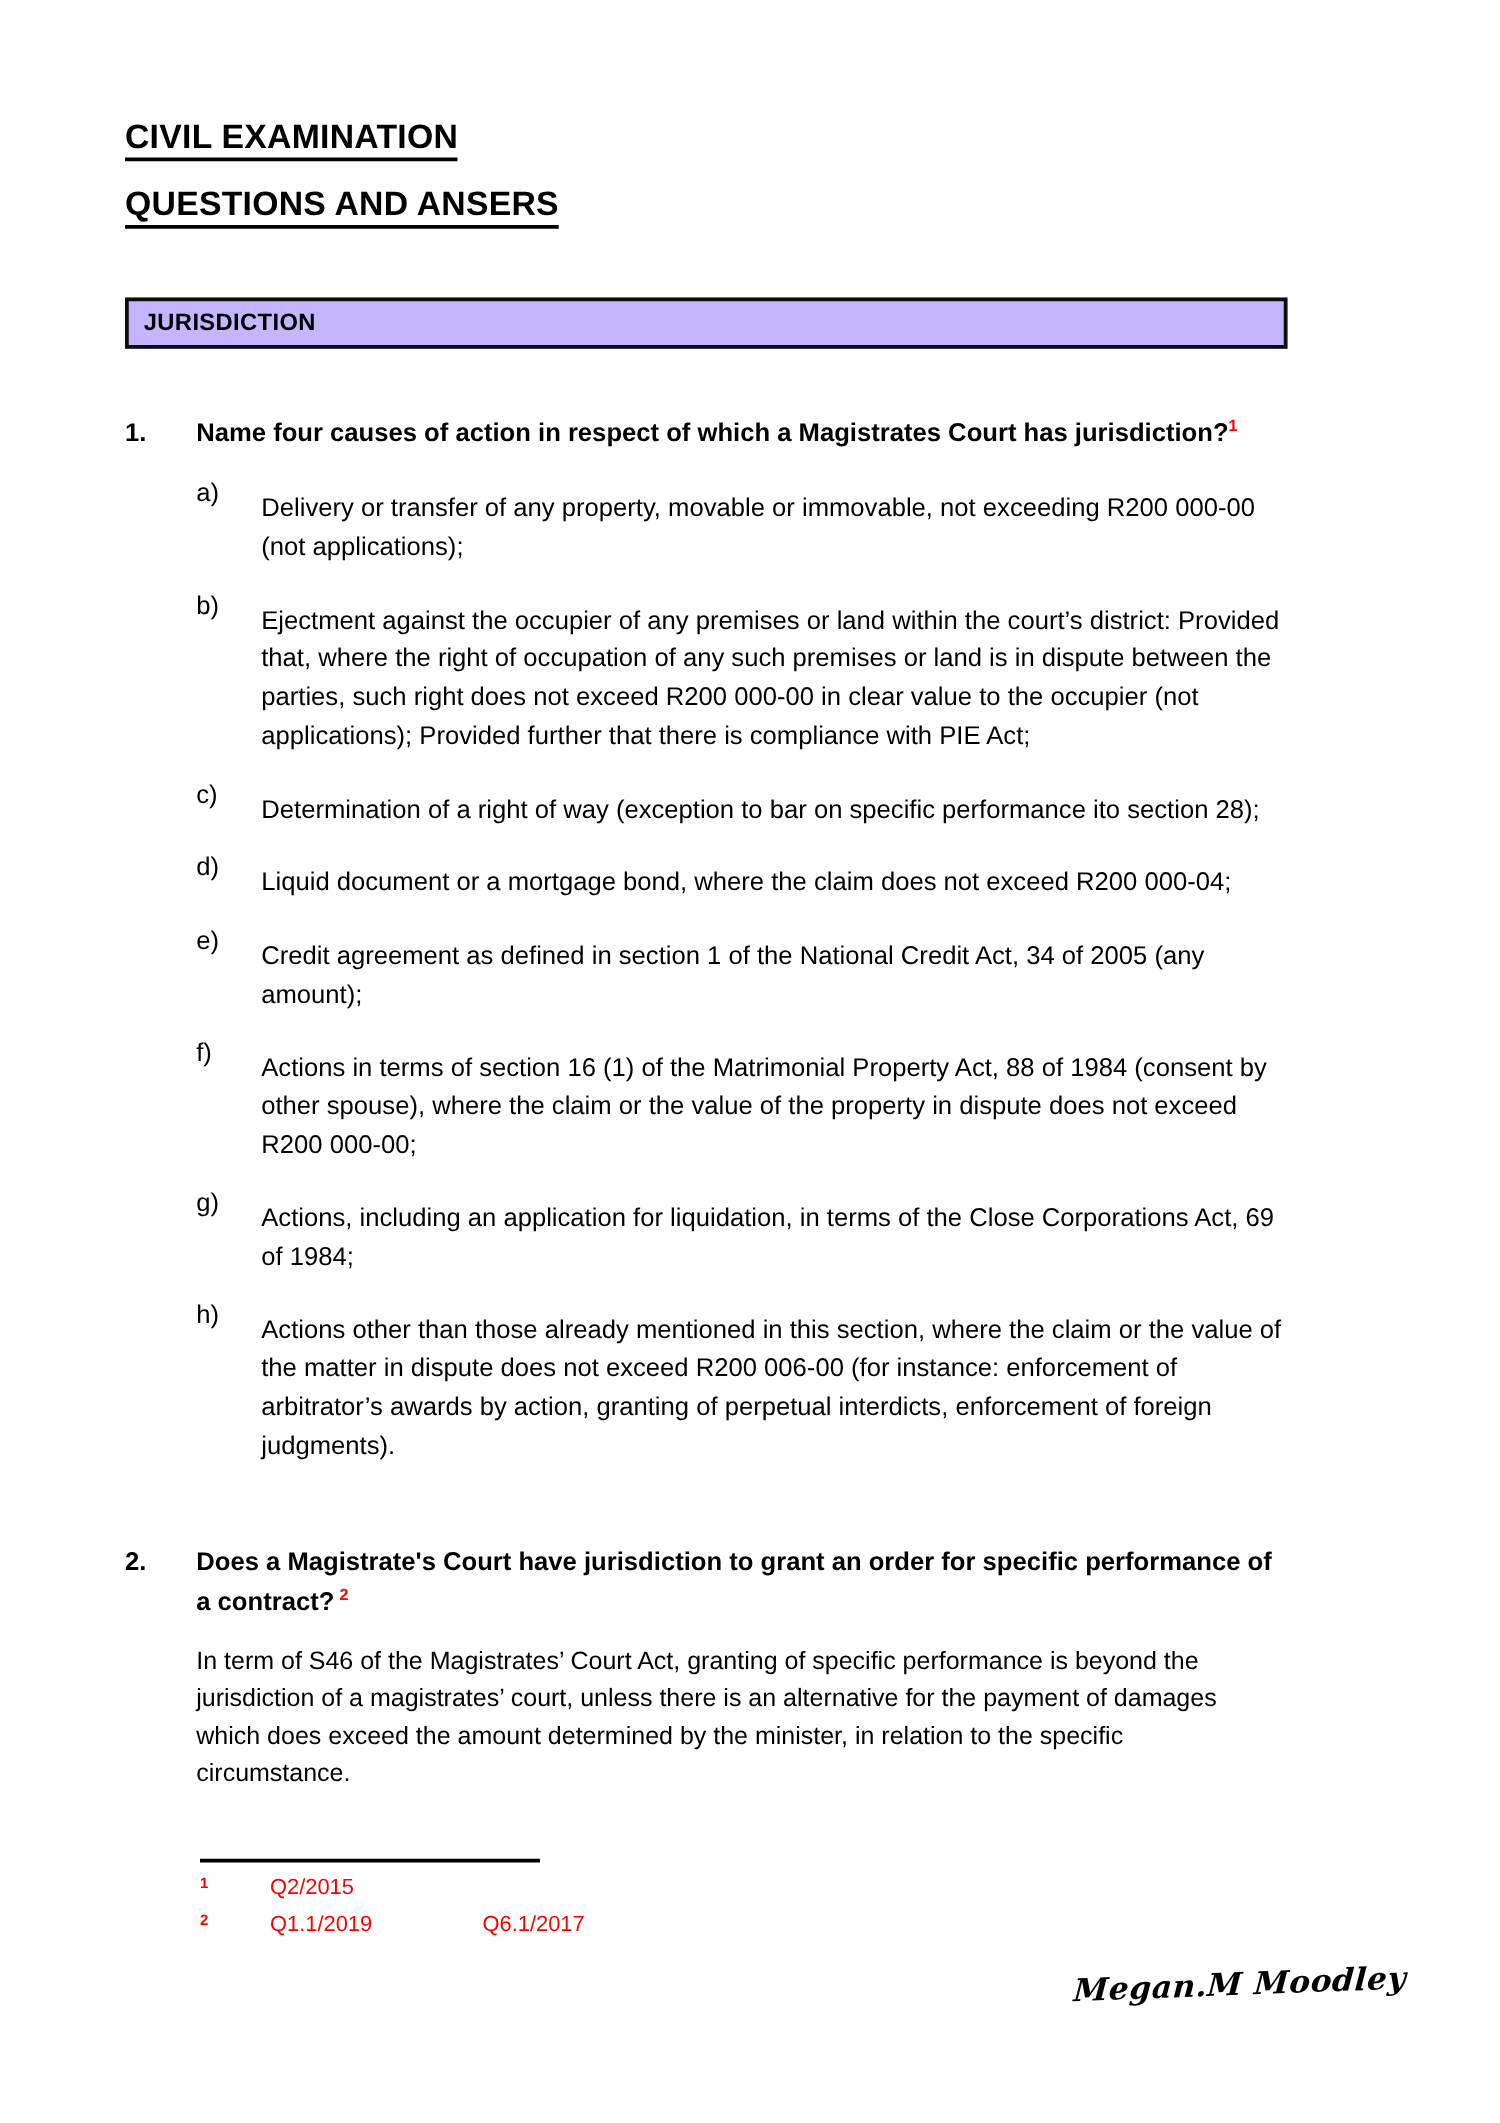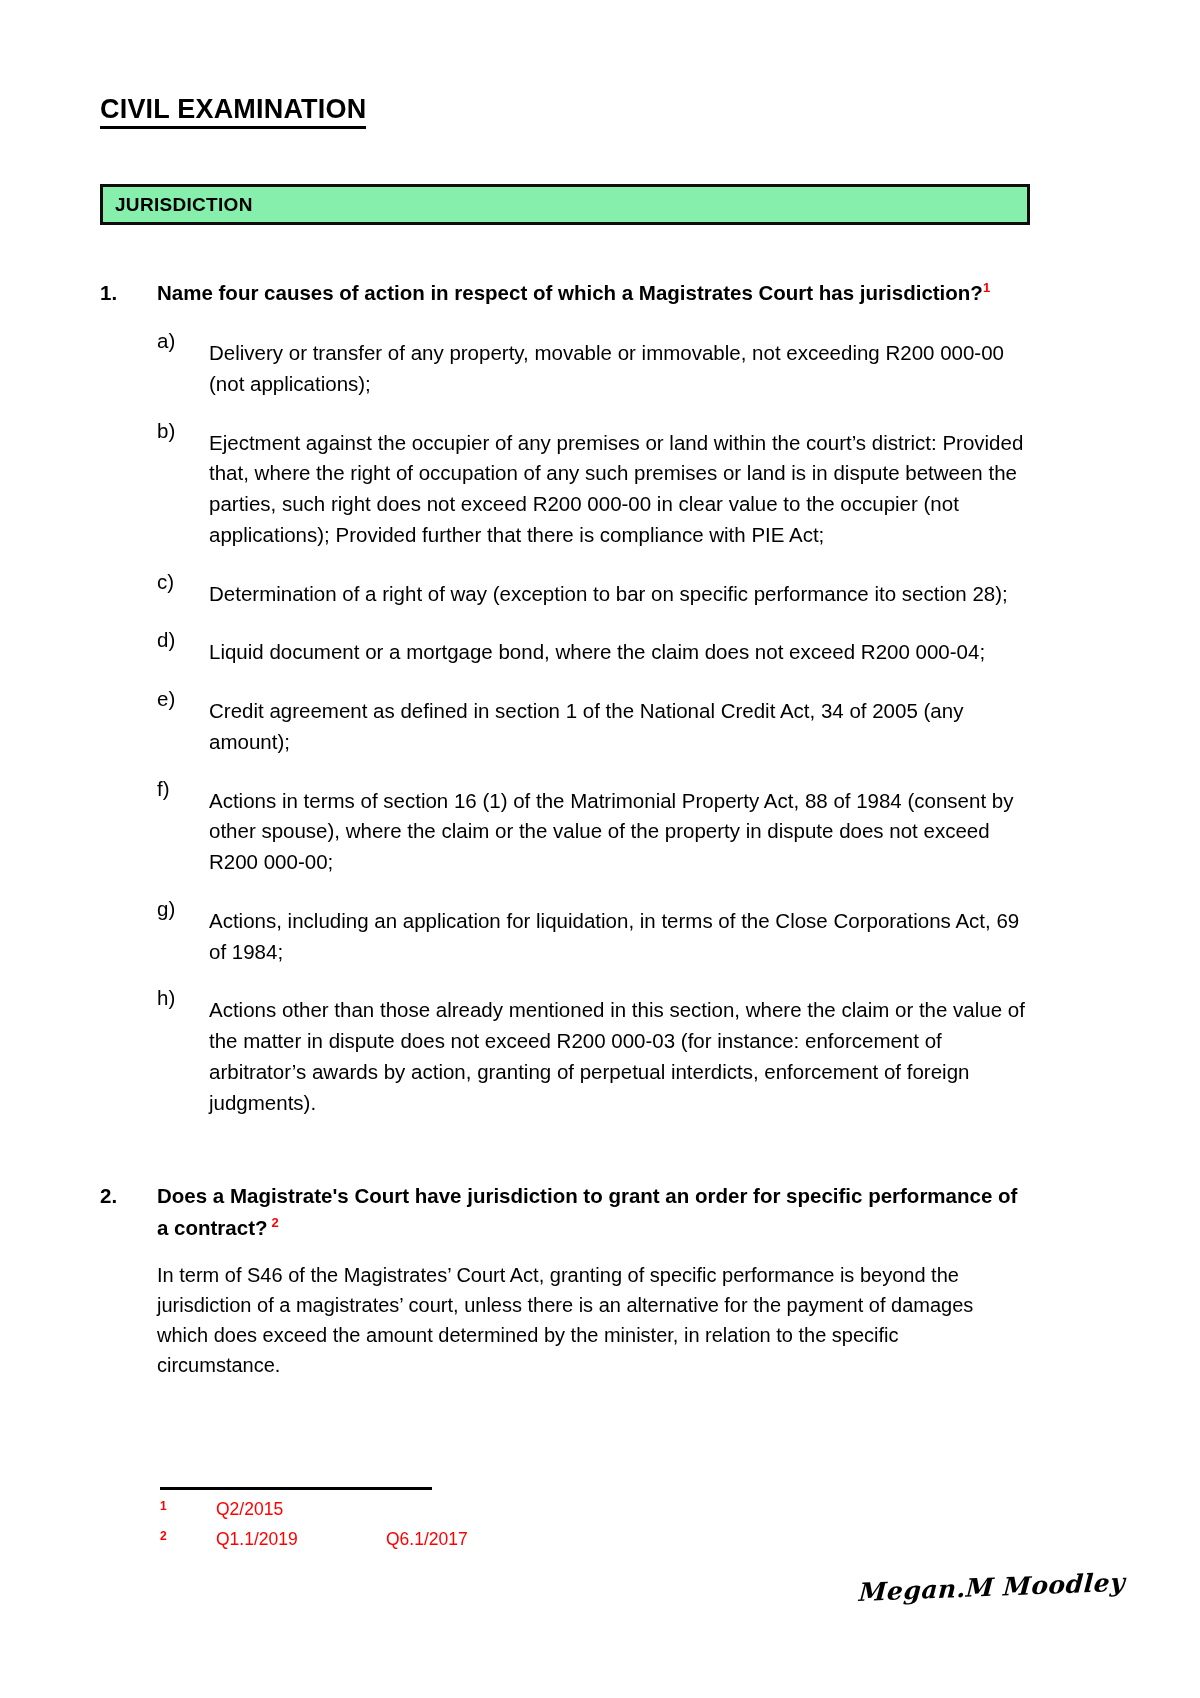--- a/index.html
+++ b/index.html
@@ -41,21 +41,21 @@
   .doc-title span {
     border-bottom: 3px solid #000;
     padding-bottom: 2px;
   }
   .title-1 { margin-top: 96px; }
   .title-2 { margin-top: 27px; }
 
   
   .section-band {
     margin-top: 61px;
-    background: #86efac;
+    background: #c4b5fd;
     border: 3px solid #0d0d0d;
     height: 41px;
     display: flex;
     align-items: center;
     padding-left: 12px;
     box-sizing: border-box;
   }
   .section-band-label {
     font-size: 19px;
     font-weight: bold;
@@ -177,20 +177,23 @@
 </style>
 </head>
 <body>
 
 <div class="page">
   <div class="content">
 
     <div class="doc-title title-1">
       <span>CIVIL EXAMINATION</span>
     </div>
+    <div class="doc-title title-2">
+      <span>QUESTIONS AND ANSERS</span>
+    </div>
 
     <div class="section-band">
       <div class="section-band-label">JURISDICTION</div>
     </div>
 
     <div class="question-block q1">
       <div class="q-number">1.</div>
       <div class="q-text"><span>Name four causes of action in respect of which a Magistrates Court has jurisdiction?</span><sup class="fn">1</sup></div>
     </div>
 
@@ -218,21 +221,21 @@
       <div class="sub-item">
         <div class="sub-marker">f)</div>
         <div class="sub-text">Actions in terms of section 16 (1) of the Matrimonial Property Act, 88 of 1984 (consent by other spouse), where the claim or the value of the property in dispute does not exceed R200 000-00;</div>
       </div>
       <div class="sub-item">
         <div class="sub-marker">g)</div>
         <div class="sub-text">Actions, including an application for liquidation, in terms of the Close Corporations Act, 69 of 1984;</div>
       </div>
       <div class="sub-item">
         <div class="sub-marker">h)</div>
-        <div class="sub-text">Actions other than those already mentioned in this section, where the claim or the value of the matter in dispute does not exceed R200 000-03 (for instance: enforcement of arbitrator’s awards by action, granting of perpetual interdicts, enforcement of foreign judgments).</div>
+        <div class="sub-text">Actions other than those already mentioned in this section, where the claim or the value of the matter in dispute does not exceed R200 006-00 (for instance: enforcement of arbitrator’s awards by action, granting of perpetual interdicts, enforcement of foreign judgments).</div>
       </div>
     </div>
 
     <div class="question-block q2">
       <div class="q-number">2.</div>
       <div class="q-text"><span>Does a Magistrate's Court have jurisdiction to grant an order for specific performance of a contract?</span><sup class="fn spaced">2</sup></div>
     </div>
 
     <div class="answer-para">In term of S46 of the Magistrates’ Court Act, granting of specific performance is beyond the jurisdiction of a magistrates’ court, unless there is an alternative for the payment of damages which does exceed the amount determined by the minister, in relation to the specific circumstance.</div>
 

